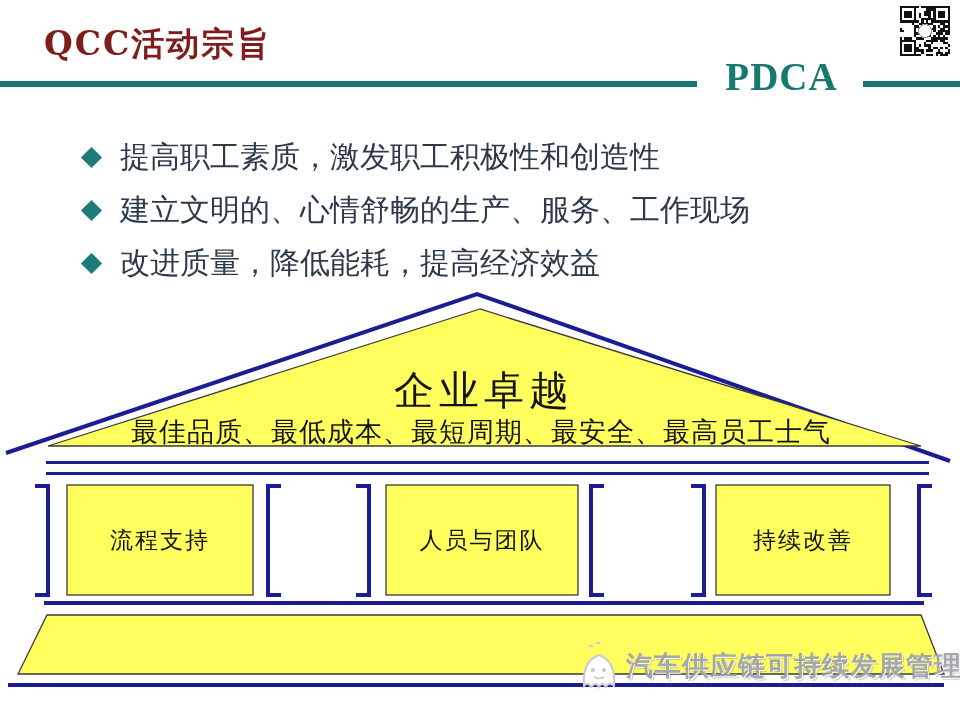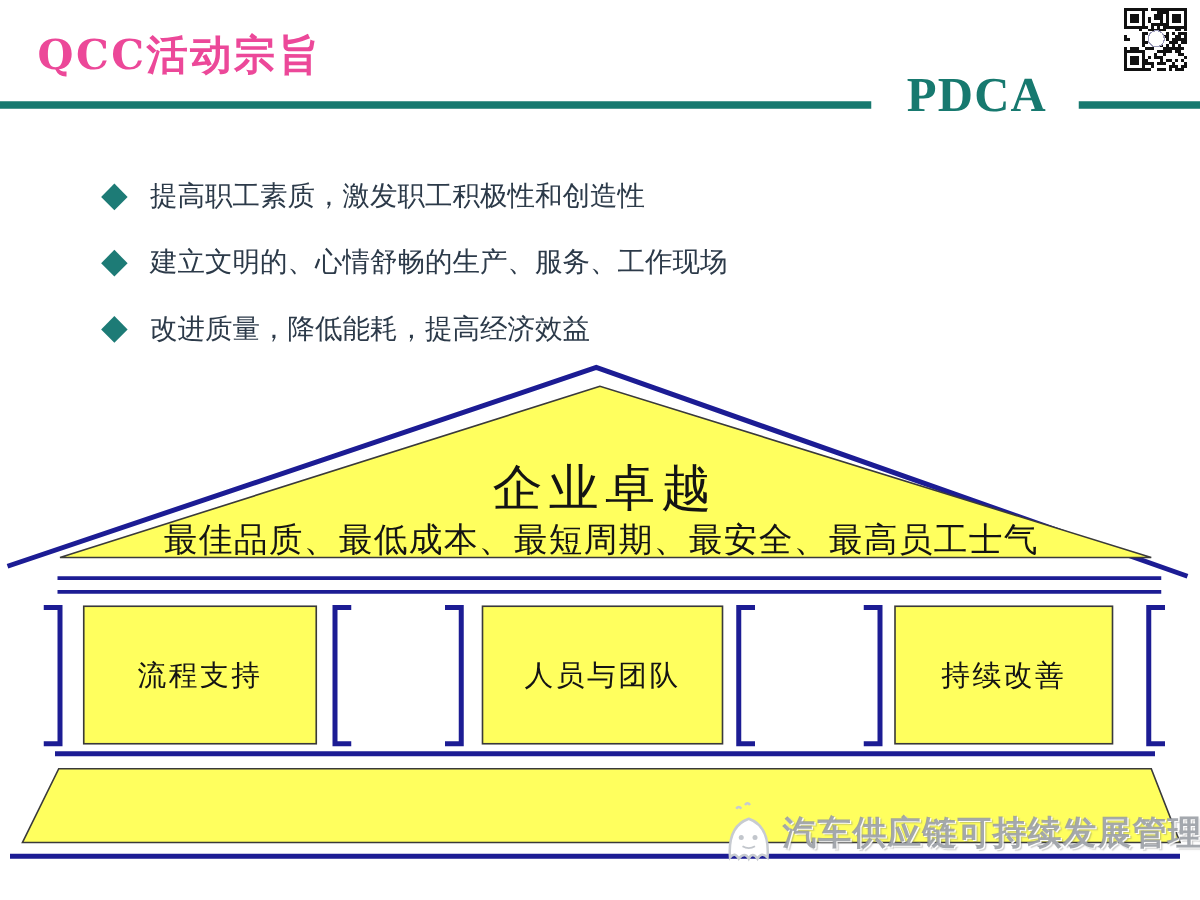--- a/index.html
+++ b/index.html
@@ -1,35 +1,35 @@
 <!DOCTYPE html>
 <html><head>
 <meta charset="utf-8">
 <style>
   html,body{margin:0;padding:0;background:#ffffff;}
   #slide{position:relative;width:960px;height:720px;background:#ffffff;overflow:hidden;
          font-family:"DejaVu Serif","Liberation Serif",serif;}
 
   
-  .title{position:absolute;left:30px;top:22px;font-size:33px;font-weight:bold;
-         color:#ec4899;letter-spacing:2px;white-space:nowrap;}
+  .title{position:absolute;left:44px;top:22px;font-size:33px;font-weight:bold;
+         color:#7f1d1d;letter-spacing:2px;white-space:nowrap;}
   .rule{position:absolute;top:81px;height:6px;background:#17796f;}
   .rule-left{left:0;width:697px;}
   .rule-right{left:863px;width:97px;}
   .pdca{position:absolute;left:703px;top:54px;width:157px;text-align:center;
         font-family:Liberation Serif, serif;font-weight:bold;
         font-size:39px;color:#17796f;letter-spacing:1px;}
   .qr{position:absolute;left:898px;top:5px;width:54px;height:53px;}
 
   
   .bullets{position:absolute;left:80px;top:141px;}
   .bullet-row{display:flex;align-items:center;height:32px;margin-bottom:21px;}
   .diamond{width:15px;height:15px;background:#1d7b76;transform:rotate(45deg);
            margin:0 21px 0 4px;flex:none;}
-  .bullet-text{font-size:22px;color:#2c3a49;white-space:nowrap;}
+  .bullet-text{font-size:30px;color:#2c3a49;white-space:nowrap;}
 
   
   .diagram{position:absolute;left:0;top:280px;}
   .diagram text{font-family:"DejaVu Serif","Liberation Serif",serif;fill:#141414;}
   .roof-title{font-size:40px;letter-spacing:5px;}
   .roof-subtitle{font-size:27px;letter-spacing:1px;}
   .pillar-label{font-size:23px;letter-spacing:2px;}
 
   
   .watermark{position:absolute;left:576px;top:641px;display:flex;align-items:center;z-index:5;}

